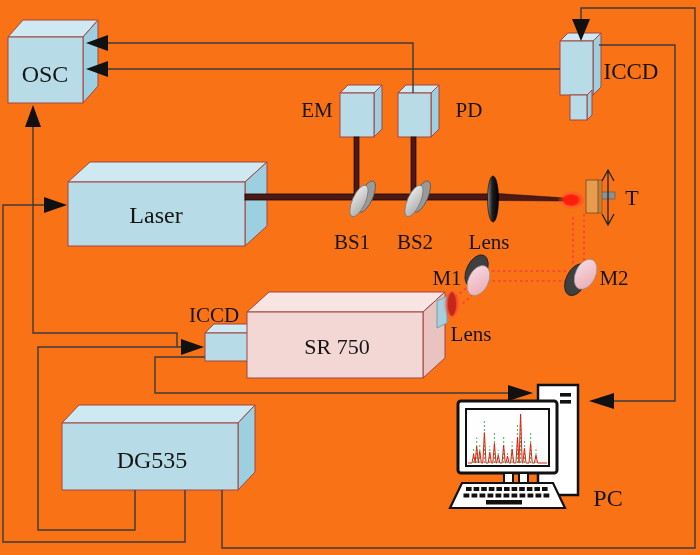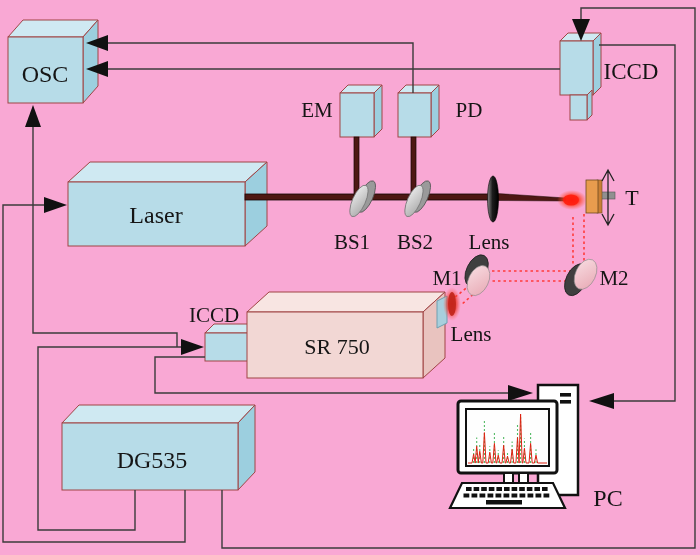--- a/index.html
+++ b/index.html
@@ -1,16 +1,16 @@
 <!DOCTYPE html>
 <html><head>
 <meta charset="utf-8">
 <style>
   html,body{margin:0;padding:0;background:#fff;}
-  #stage{position:relative;width:700px;height:555px;background:#f9a8d4;overflow:hidden;}
+  #stage{position:relative;width:700px;height:555px;background:#f97316;overflow:hidden;}
   svg{position:absolute;left:0;top:0;}
   text{font-family:"Liberation Serif", "DejaVu Serif", serif;fill:#151515;}
 </style>
 </head>
 <body>
 
 <div id="stage">
 <svg width="700" height="555" viewBox="0 0 700 555">
   <defs>
     <radialGradient id="gp" cx="50%" cy="50%" r="50%">

